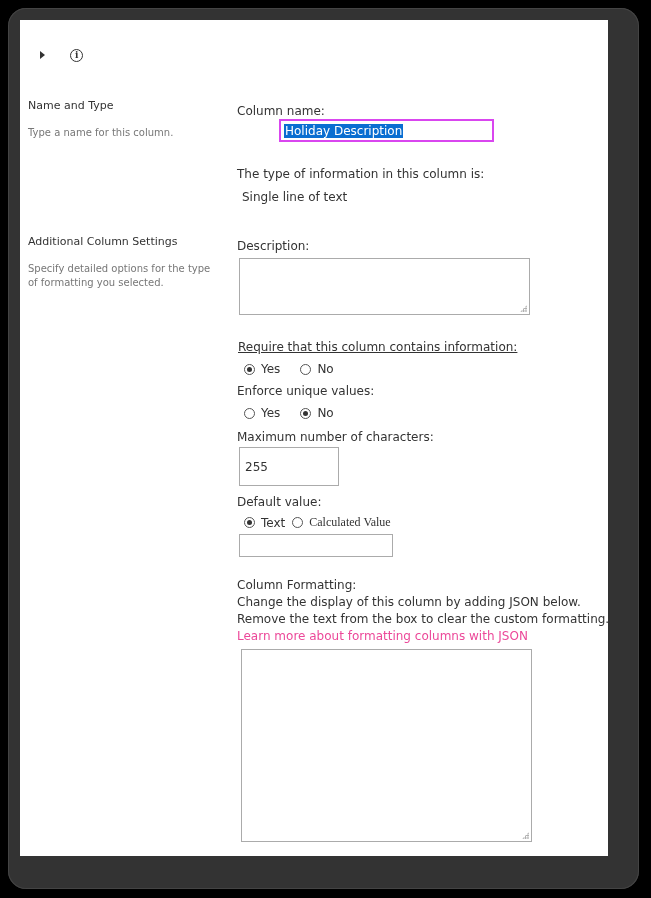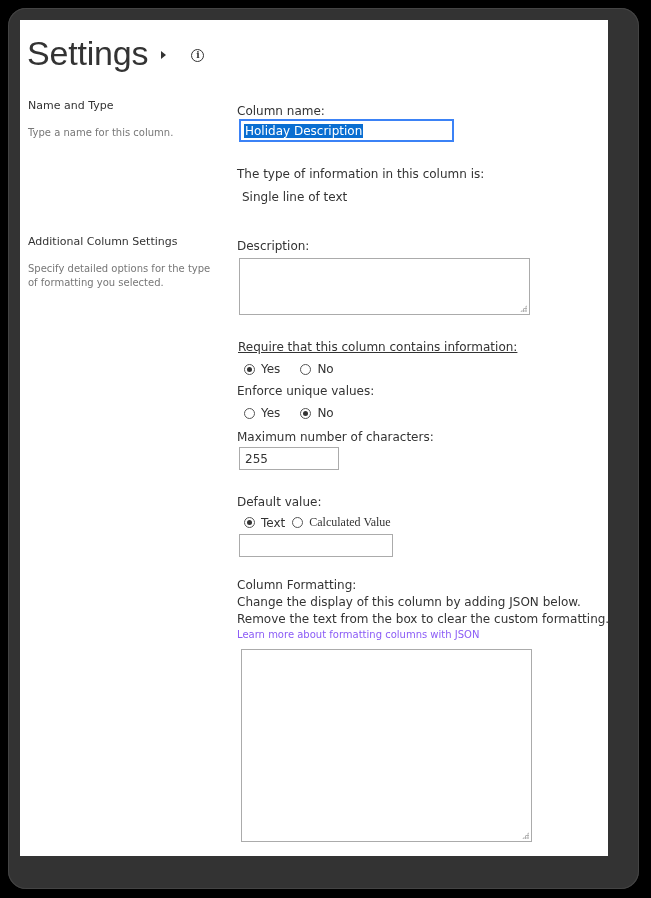--- a/index.html
+++ b/index.html
@@ -34,47 +34,46 @@
     text-align: center; font-family: "DejaVu Serif", serif; font-weight: bold;
   }
   .abs { position: absolute; white-space: nowrap; }
   .sec-title { font-size: 11px; color: #333; }
   .sec-desc { font-size: 10px; color: #777; line-height: 14px; }
   .lbl { font-size: 12px; color: #333; }
   .input {
     position: absolute; box-sizing: border-box; border: 1px solid #ababab; background: #fff;
     font-size: 12px; color: #333; padding: 0 5px; display: flex; align-items: center;
   }
-  .input.focused { border: 2px solid #3b82f6; padding: 9px 3px; }
+  .input.focused { border: 2px solid #d946ef; padding: 9px 3px; margin-left: 40px; }
   .sel { background: #0a6ed1; color: #fff; padding: 0 1px; }
   .textarea { position: absolute; box-sizing: border-box; border: 1px solid #ababab; background: #fff; }
   .grip {
     position: absolute; right: 2px; bottom: 2px; width: 7px; height: 7px;
     background:
       radial-gradient(circle, #aaa 0.8px, transparent 1px) 0 0 / 2.4px 2.4px;
     clip-path: polygon(100% 0, 100% 100%, 0 100%);
   }
   .radio-row { position: absolute; display: flex; align-items: center; font-size: 12px; color: #333; }
   .radio {
     width: 11px; height: 11px; border: 1px solid #555; border-radius: 50%; box-sizing: border-box;
     display: inline-flex; align-items: center; justify-content: center; margin-right: 6px; background: #fff;
   }
   .radio.on::after { content: ""; width: 5px; height: 5px; border-radius: 50%; background: #333; }
   .opt { display: inline-flex; align-items: center; }
-  .link { color: #8b5cf6; font-size: 10px; text-decoration: none; }
+  .link { color: #ec4899; font-size: 12px; text-decoration: none; }
 </style>
 </head>
 <body>
 
 <div class="frame"></div>
 
 <div class="page">
 
   <div class="title">
-    <span class="crumb">Settings</span>
     <span class="sep"></span>
     <span class="info">i</span>
   </div>
 
   <div class="abs sec-title" style="left:8px; top:79px;">Name and Type</div>
   <div class="abs sec-desc" style="left:8px; top:106px;">Type a name for this column.</div>
 
   <div class="abs lbl" style="left:217px; top:84px;">Column name:</div>
   <div class="input focused" style="left:219px; top:99px; width:215px; height:23px;">
     <span class="sel">Holiday Description</span>
@@ -110,21 +109,21 @@
       <span class="radio"></span>
       <span>Yes</span>
     </span>
     <span class="opt" style="margin-left:20px;">
       <span class="radio on"></span>
       <span>No</span>
     </span>
   </div>
 
   <div class="abs lbl" style="left:217px; top:410px;">Maximum number of characters:</div>
-  <div class="input" style="left:219px; top:427px; width:100px; height:23px;text-align:center;">
+  <div class="input" style="left:219px; top:427px; width:100px; height:39px;text-align:center;">
     <span>255</span>
   </div>
 
   <div class="abs lbl" style="left:217px; top:475px;">Default value:</div>
   <div class="radio-row" style="left:224px; top:495px;">
     <span class="opt">
       <span class="radio on"></span>
       <span>Text</span>
     </span>
     <span class="opt" style="margin-left:7px;font-family:Liberation Serif, serif;">

